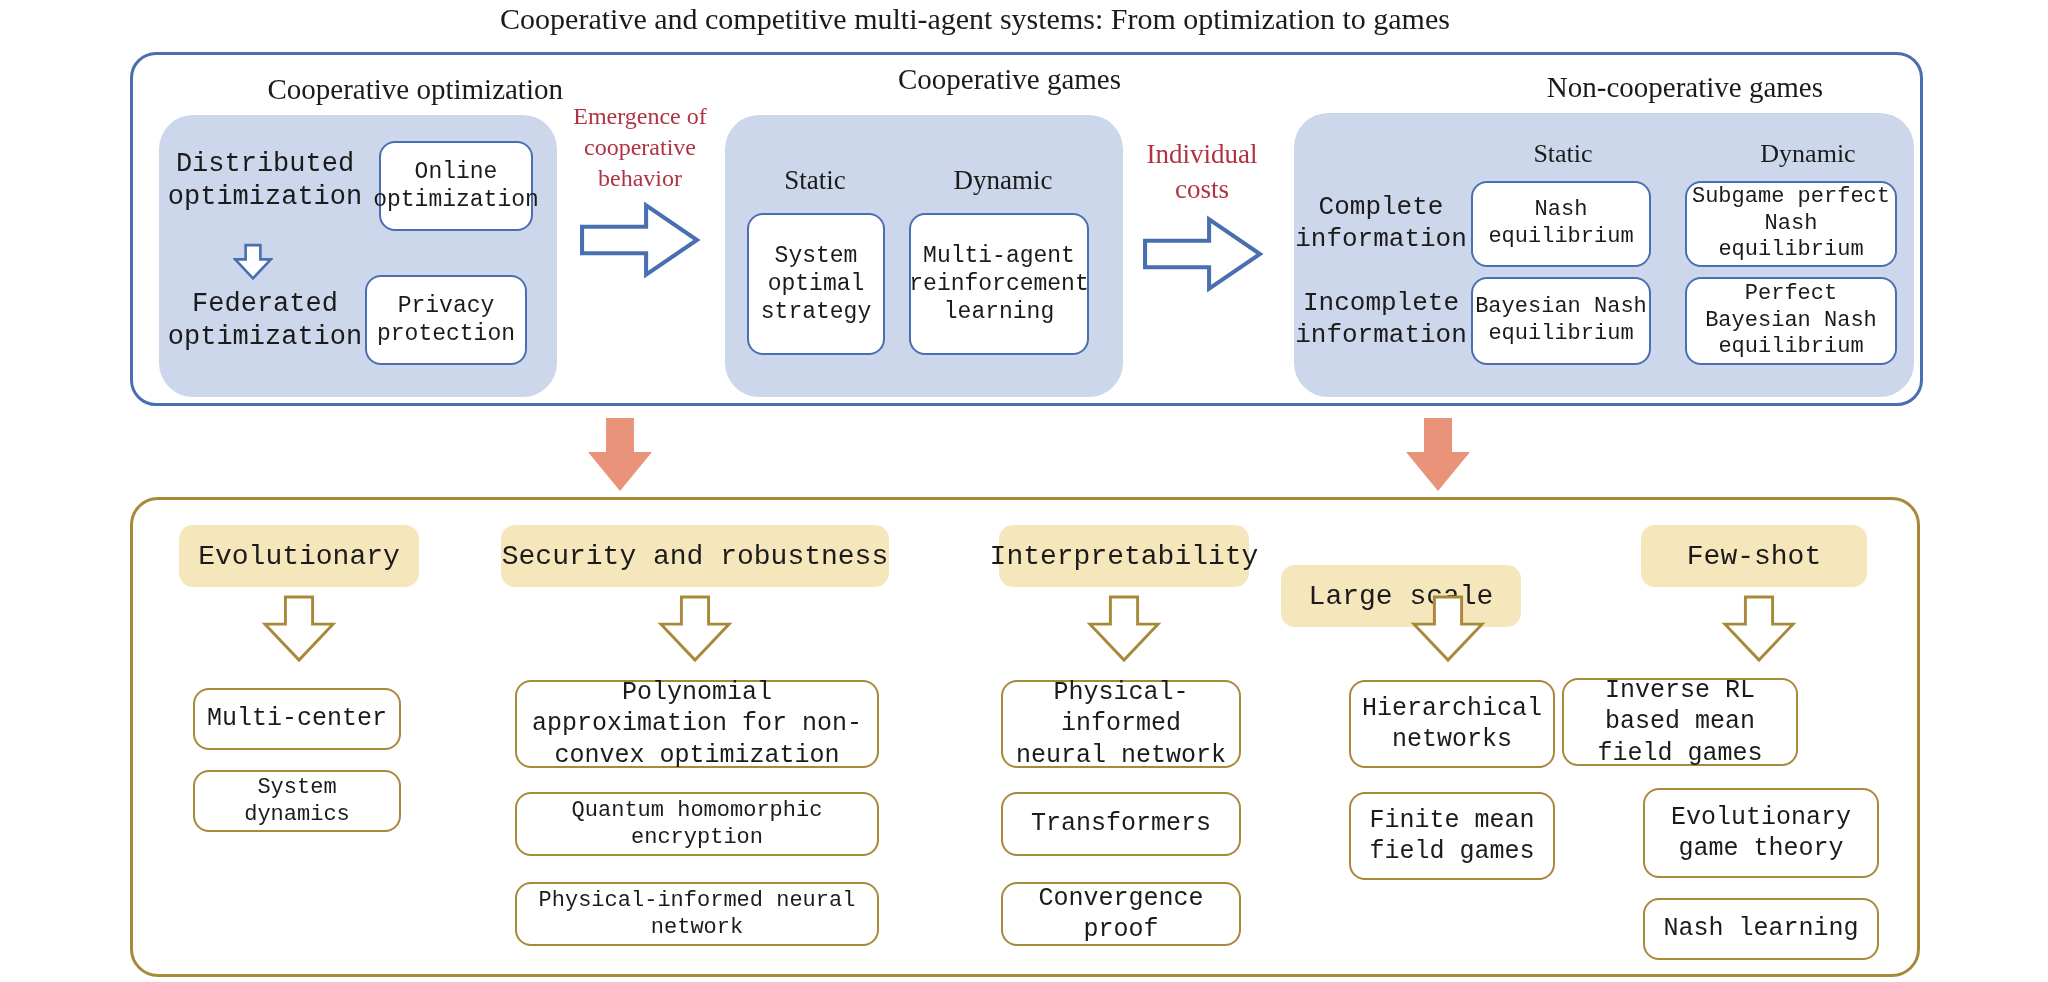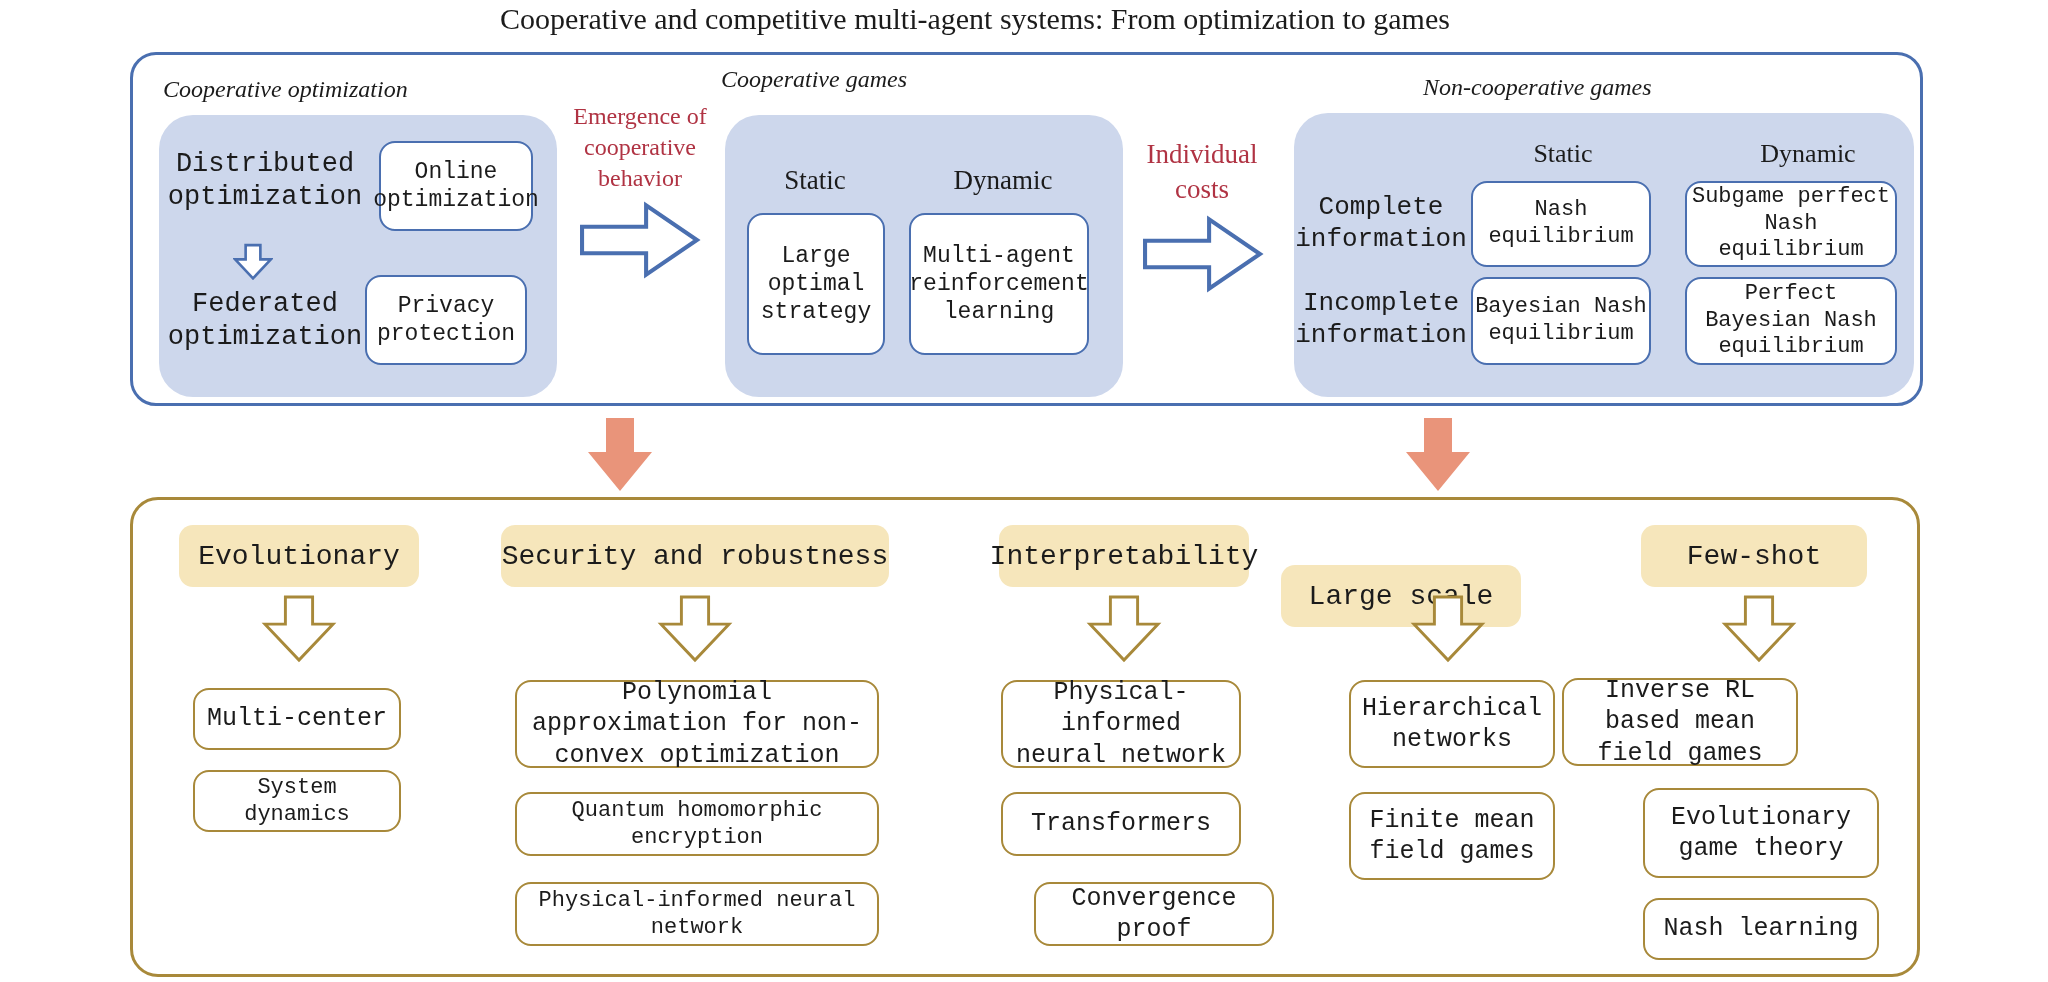--- a/index.html
+++ b/index.html
@@ -14,21 +14,21 @@
   html,body{margin:0;padding:0;background:#fff;}
   .canvas{
     position:relative;width:2048px;height:982px;background:#ffffff;overflow:hidden;
     font-family:"Liberation Serif","DejaVu Serif",serif;color:var(--ink);
   }
   .abs{position:absolute;}
   .ctr{display:flex;align-items:center;justify-content:center;text-align:center;font-family:Liberation Mono, monospace;}
   .figure-title{left:0;top:2px;width:1950px;text-align:center;font-size:30px;line-height:34px;}
   
   .top-panel{left:130px;top:52px;width:1793px;height:354px;border:3px solid var(--blue-border);border-radius:26px;box-sizing:border-box;}
-  .group-label{font-size:24px;line-height:32px;text-align:left;font-style:italic;}
+  .group-label{font-size:29px;line-height:32px;text-align:right;}
   .blue-group{background:var(--blue-fill);border-radius:34px;}
   .white-box{background:#ffffff;border:2.5px solid var(--blue-border);border-radius:16px;box-sizing:border-box;line-height:1.22;}
   .side-text{font-size:27px;line-height:1.22;text-align:center;}
   .sub-hdr{font-size:27px;text-align:center;}
   .red-label{color:var(--red-text);font-size:24px;line-height:1.3;text-align:center;}
   
   .bottom-panel{left:130px;top:497px;width:1790px;height:480px;border:3px solid var(--gold-border);border-radius:28px;box-sizing:border-box;}
   .col-header{background:var(--yellow-fill);border-radius:14px;font-size:28px;}
   .gold-box{background:#fff;border:2.5px solid var(--gold-border);border-radius:16px;box-sizing:border-box;line-height:1.25;padding:0 10px;}
   .narrow-pad{padding:0 30px;}
@@ -61,21 +61,21 @@
     <div class="abs" style="left:446px;top:144px;width:122px;height:82px;">
       <svg width="122" height="82" viewBox="0 0 120 80">
           <polygon points="3,27 66,27 66,6 116,40 66,74 66,53 3,53" fill="#ffffff" stroke="#4a6fb0" stroke-width="4"></polygon>
         </svg>
     </div>
 
     <div class="abs group-label" style="left:588px;top:8px;width:400px;">Cooperative games</div>
     <div class="abs blue-group" style="left:592px;top:60px;width:398px;height:282px;">
       <div class="abs sub-hdr" style="left:30px;top:50px;width:120px;">Static</div>
       <div class="abs sub-hdr" style="left:208px;top:50px;width:140px;">Dynamic</div>
-      <div class="abs white-box ctr fs23" style="left:22px;top:98px;width:138px;height:142px;">Large optimal strategy</div>
+      <div class="abs white-box ctr fs23" style="left:22px;top:98px;width:138px;height:142px;">System optimal strategy</div>
       <div class="abs white-box ctr fs23" style="left:184px;top:98px;width:180px;height:142px;">Multi-agent reinforcement learning</div>
     </div>
 
     <div class="abs red-label fs27" style="left:993px;top:82px;width:152px;">Individual costs</div>
     <div class="abs" style="left:1009px;top:158px;width:122px;height:82px;">
       <svg width="122" height="82" viewBox="0 0 120 80">
           <polygon points="3,27 66,27 66,6 116,40 66,74 66,53 3,53" fill="#ffffff" stroke="#4a6fb0" stroke-width="4"></polygon>
         </svg>
     </div>
 
@@ -125,21 +125,21 @@
     <div class="abs gold-box ctr fs22" style="left:382px;top:382px;width:364px;height:64px;">Physical-informed neural network</div>
 
     <div class="abs col-header ctr" style="left:866px;top:25px;width:250px;height:62px;">Interpretability</div>
     <div class="abs" style="left:953px;top:95px;width:76px;height:68px;">
       <svg width="76" height="68" viewBox="0 0 76 70">
           <polygon points="24,2 52,2 52,30 73,30 38,67 3,30 24,30" fill="#ffffff" stroke="#a8893a" stroke-width="3"></polygon>
         </svg>
     </div>
     <div class="abs gold-box ctr fs25" style="left:868px;top:180px;width:240px;height:88px;">Physical-informed neural network</div>
     <div class="abs gold-box ctr fs25" style="left:868px;top:292px;width:240px;height:64px;">Transformers</div>
-    <div class="abs gold-box ctr fs25" style="left:868px;top:382px;width:240px;height:64px;margin-left:33px;">Convergence proof</div>
+    <div class="abs gold-box ctr fs25" style="left:868px;top:382px;width:240px;height:64px;">Convergence proof</div>
 
     <div class="abs col-header ctr" style="left:1148px;top:25px;width:240px;height:62px;margin-top:40px;">Large scale</div>
     <div class="abs" style="left:1277px;top:95px;width:76px;height:68px;">
       <svg width="76" height="68" viewBox="0 0 76 70">
           <polygon points="24,2 52,2 52,30 73,30 38,67 3,30 24,30" fill="#ffffff" stroke="#a8893a" stroke-width="3"></polygon>
         </svg>
     </div>
     <div class="abs gold-box ctr fs25" style="left:1216px;top:180px;width:206px;height:88px;padding:0 6px;">Hierarchical networks</div>
     <div class="abs gold-box ctr fs25" style="left:1216px;top:292px;width:206px;height:88px;padding:4px 6px;">Finite mean field games</div>
 

